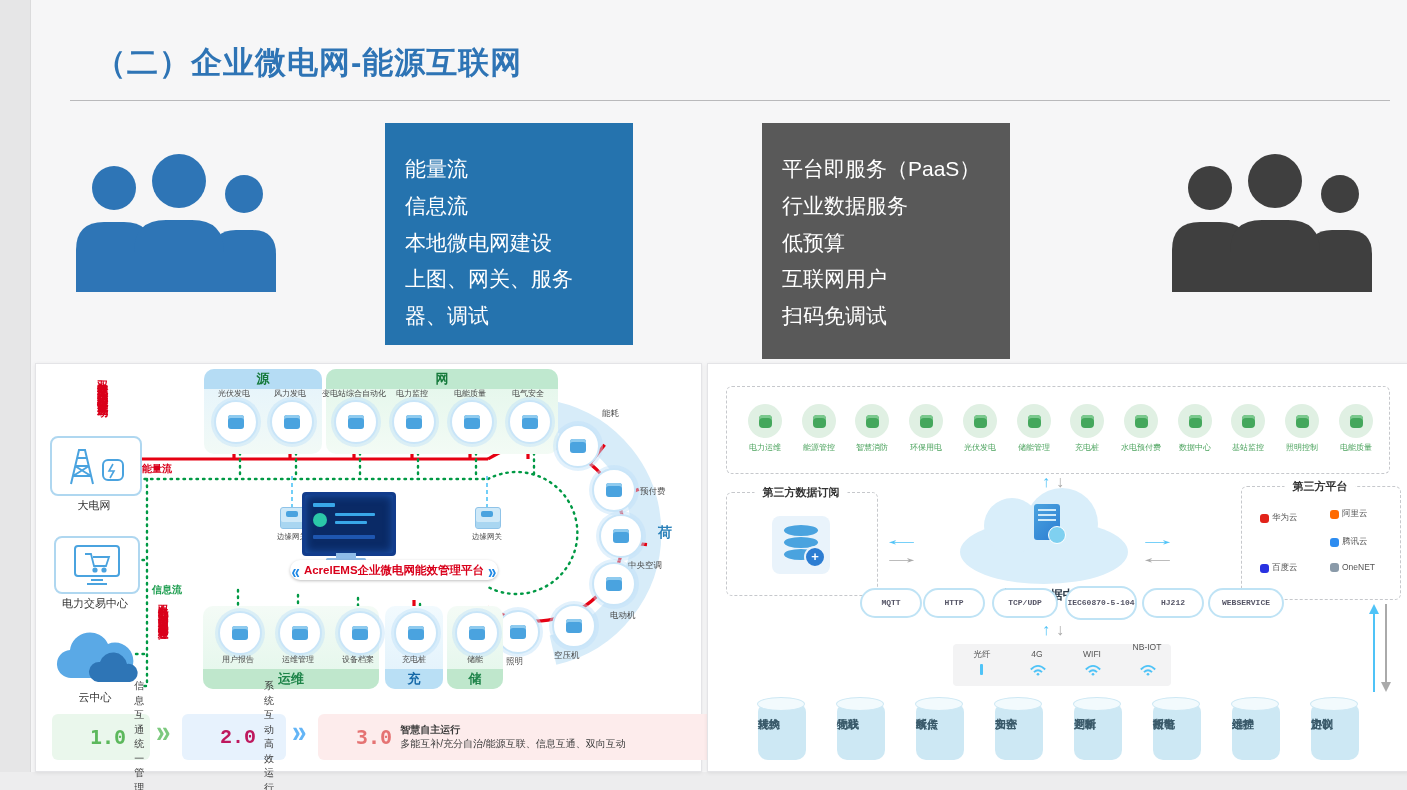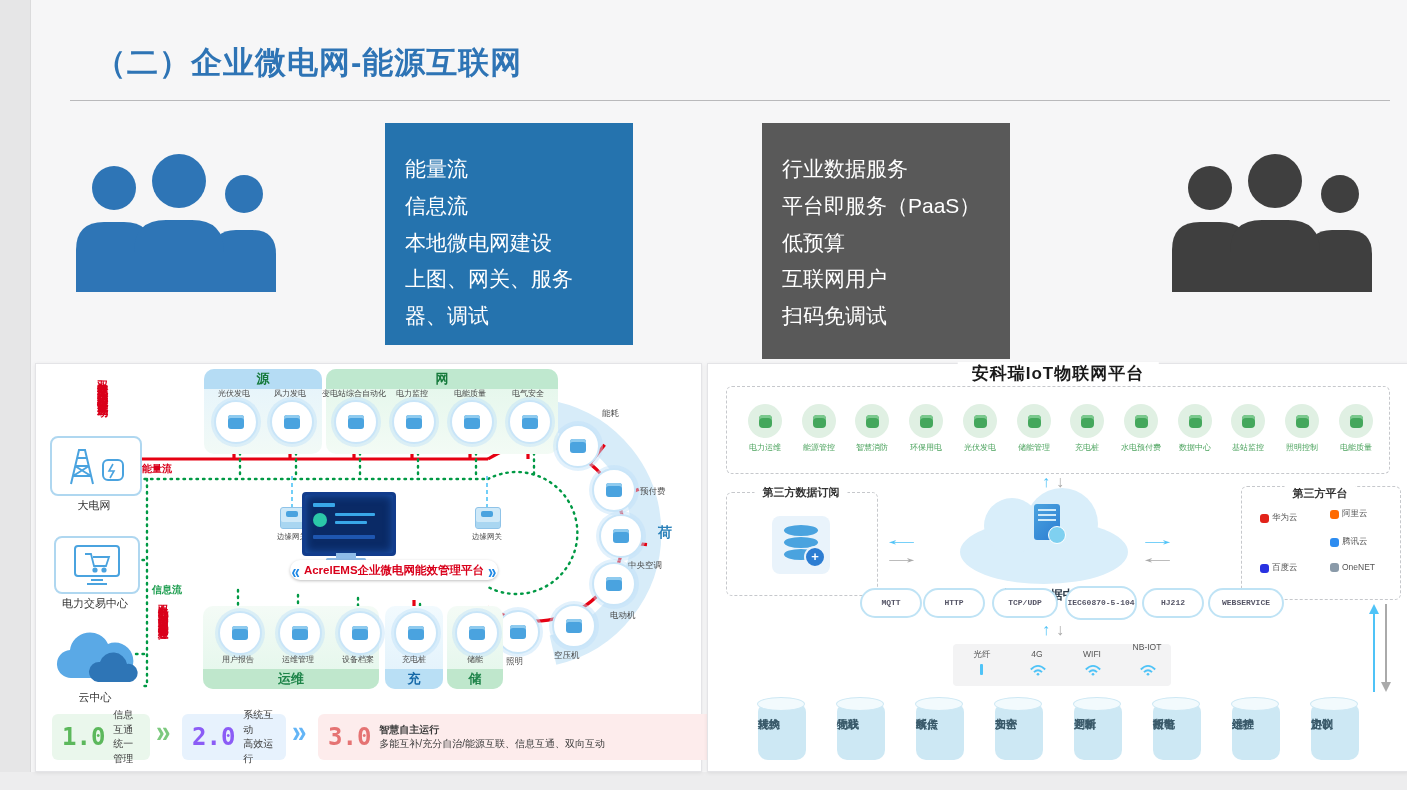--- a/index.html
+++ b/index.html
@@ -54,21 +54,21 @@
   .mon-stand{background:#8FBCE8;}
   #ems-banner{left:254px;top:196px;width:208px;height:20px;background:#fff;border-radius:10px;
       box-shadow:0 1px 3px rgba(0,0,0,.25);display:flex;align-items:center;justify-content:center;gap:4px;}
   #ems-banner *{position:static;}
   #ems-banner .txt{color:#D9001B;font-weight:bold;font-size:11.5px;white-space:nowrap;}
   .chev{color:#1E88E5;font-weight:bold;font-size:15px;line-height:1;transform:scaleY(1.4);}
   .load-lbl{font-size:8.5px;color:#4a4a4a;white-space:nowrap;}
   #load-tag{font-size:14px;font-weight:bold;color:#2980B9;}
   .ver{border-radius:6px;display:flex;align-items:center;gap:8px;padding:0 10px;box-sizing:border-box;height:46px;}
   .ver *{position:static;}
-  .vnum{font-size:24px;font-weight:bold;font-family:"DejaVu Sans Mono",monospace;}
+  .vnum{font-size:20px;font-weight:bold;font-family:"DejaVu Sans Mono",monospace;margin-left:28px;}
   .vlines{display:flex;flex-direction:column;justify-content:space-between;font-size:10px;color:#3c3c3c;line-height:1.45;}
   .vchev{font-size:26px;font-weight:bold;transform:scaleY(1.2);line-height:1;}
 
   
   .dashed-box{border:1.5px dashed #C6C8CC;border-radius:6px;}
   .box-tag{transform:translateX(-50%);background:#fff;padding:0 8px;font-size:11px;font-weight:bold;color:#333;white-space:nowrap;}
   #iot-title{left:50%;transform:translateX(-50%);top:-2px;background:#fff;padding:0 14px;
              font-size:17px;font-weight:bold;color:#1a1a1a;letter-spacing:1px;white-space:nowrap;}
   .app{width:34px;height:34px;border-radius:50%;background:#E0F0E3;display:flex;align-items:center;justify-content:center;}
   .app i{position:static;width:13px;height:13px;border-radius:4px;background:#44A75C;display:block;box-shadow:inset 0 3px 0 #7CC98F;}
@@ -128,22 +128,22 @@
   </svg>
 </div>
 
 <div class="abs callout" id="callout-blue">
   <div>能量流</div>
   <div>信息流</div>
   <div>本地微电网建设</div>
   <div>上图、网关、服务器、调试</div>
 </div>
 <div class="abs callout" id="callout-gray">
+  <div>平台即服务（PaaS）</div>
   <div>行业数据服务</div>
-  <div>平台即服务（PaaS）</div>
   <div>低预算</div>
   <div>互联网用户</div>
   <div>扫码免调试</div>
 </div>
 
 <div class="abs panel" id="panel-ems">
 
   <svg style="left:0;top:0;" width="665" height="407" viewBox="0 0 665 407">
     <path d="M517,52 A120,120 0 0 1 517,286" stroke="#D7ECF9" stroke-width="30" fill="none"></path>
     <g stroke="#E60012" stroke-width="3.2" fill="none">
@@ -342,40 +342,39 @@
 
   <div class="ver" style="left:16px;top:350px;width:98px;background:#EAF7EC;">
     <span class="vnum" style="color:#5CB85C;">1.0</span>
     <span class="vlines">
         <span>信息互通</span>
         <span>统一管理</span>
       </span>
   </div>
   <span class="vchev" style="left:120px;top:354px;color:#7DC97F;">»</span>
   <div class="ver" style="left:146px;top:350px;width:104px;background:#E7F2FD;">
-    <span class="vnum" style="color:#8b5cf6;">2.0</span>
+    <span class="vnum" style="color:#be185d;font-family:Liberation Mono, monospace;">2.0</span>
     <span class="vlines">
         <span>系统互动</span>
         <span>高效运行</span>
       </span>
   </div>
   <span class="vchev" style="left:256px;top:354px;color:#64B5F6;">»</span>
   <div class="ver" style="left:282px;top:350px;width:428px;background:#FDECEC;">
     <span class="vnum" style="color:#E57373;">3.0</span>
     <span class="vlines">
         <span style="font-weight:bold">智慧自主运行</span>
         <span>多能互补/充分自治/能源互联、信息互通、双向互动</span>
       </span>
   </div>
 </div>
 
 <div class="abs panel" id="panel-iot">
 
   <div class="dashed-box" style="left:18px;top:22px;width:662px;height:86px;"></div>
-  <div id="iot-title">安科瑞IoT物联网平台</div>
 
   <div class="app" style="left:40px;top:40px;">
       <i></i>
     </div>
   <div class="app" style="left:94px;top:40px;">
       <i></i>
     </div>
   <div class="app" style="left:147px;top:40px;">
       <i></i>
     </div>
@@ -441,21 +440,21 @@
     <div style="left:4px;top:10px;width:18px;height:2px;background:#CFEAF9;"></div>
     <div style="left:4px;top:15px;width:18px;height:2px;background:#CFEAF9;"></div>
     <div style="left:14px;top:22px;width:16px;height:16px;border-radius:50%;background:#7FD0F0;border:1.5px solid #fff;"></div>
   </div>
   <div id="iot-center-lbl" style="left:252px;top:192px;width:168px;margin-top:31px;">安科瑞数据中台</div>
 
   <span class="arrow blue h-arrow" style="left:442px;top:168px;">→</span>
   <span class="arrow gray h-arrow" style="left:442px;top:186px;">←</span>
 
   <div class="dashed-box" style="left:533px;top:122px;width:158px;height:112px;"></div>
-  <span class="box-tag" style="left:612px;top:122px;text-align:center;">第三方平台</span>
+  <span class="box-tag" style="left:612px;top:115px;text-align:center;">第三方平台</span>
   <div class="logo" style="left:552px;top:148px;">
     <span class="dot" style="background:#E2231A;"></span>
     <span>华为云</span>
   </div>
   <div class="logo" style="left:622px;top:144px;">
     <span class="dot" style="background:#FF6A00;"></span>
     <span>阿里云</span>
   </div>
   <div class="logo" style="left:622px;top:172px;">
     <span class="dot" style="background:#2D8CF0;"></span>

